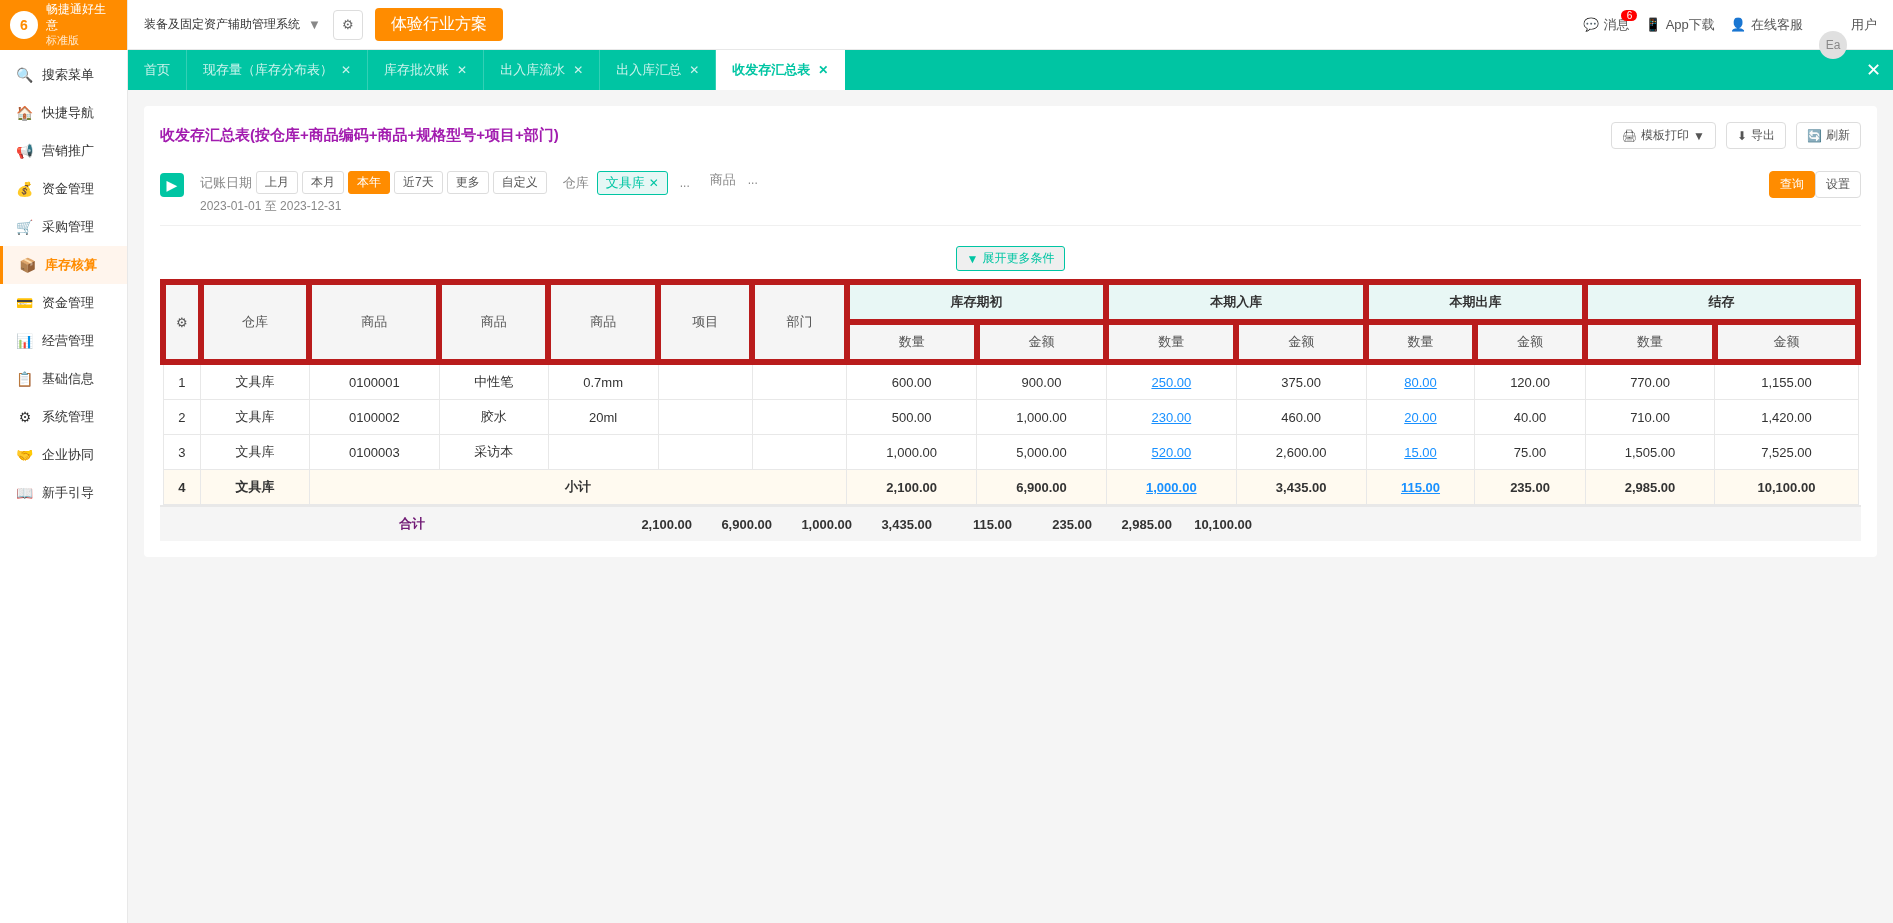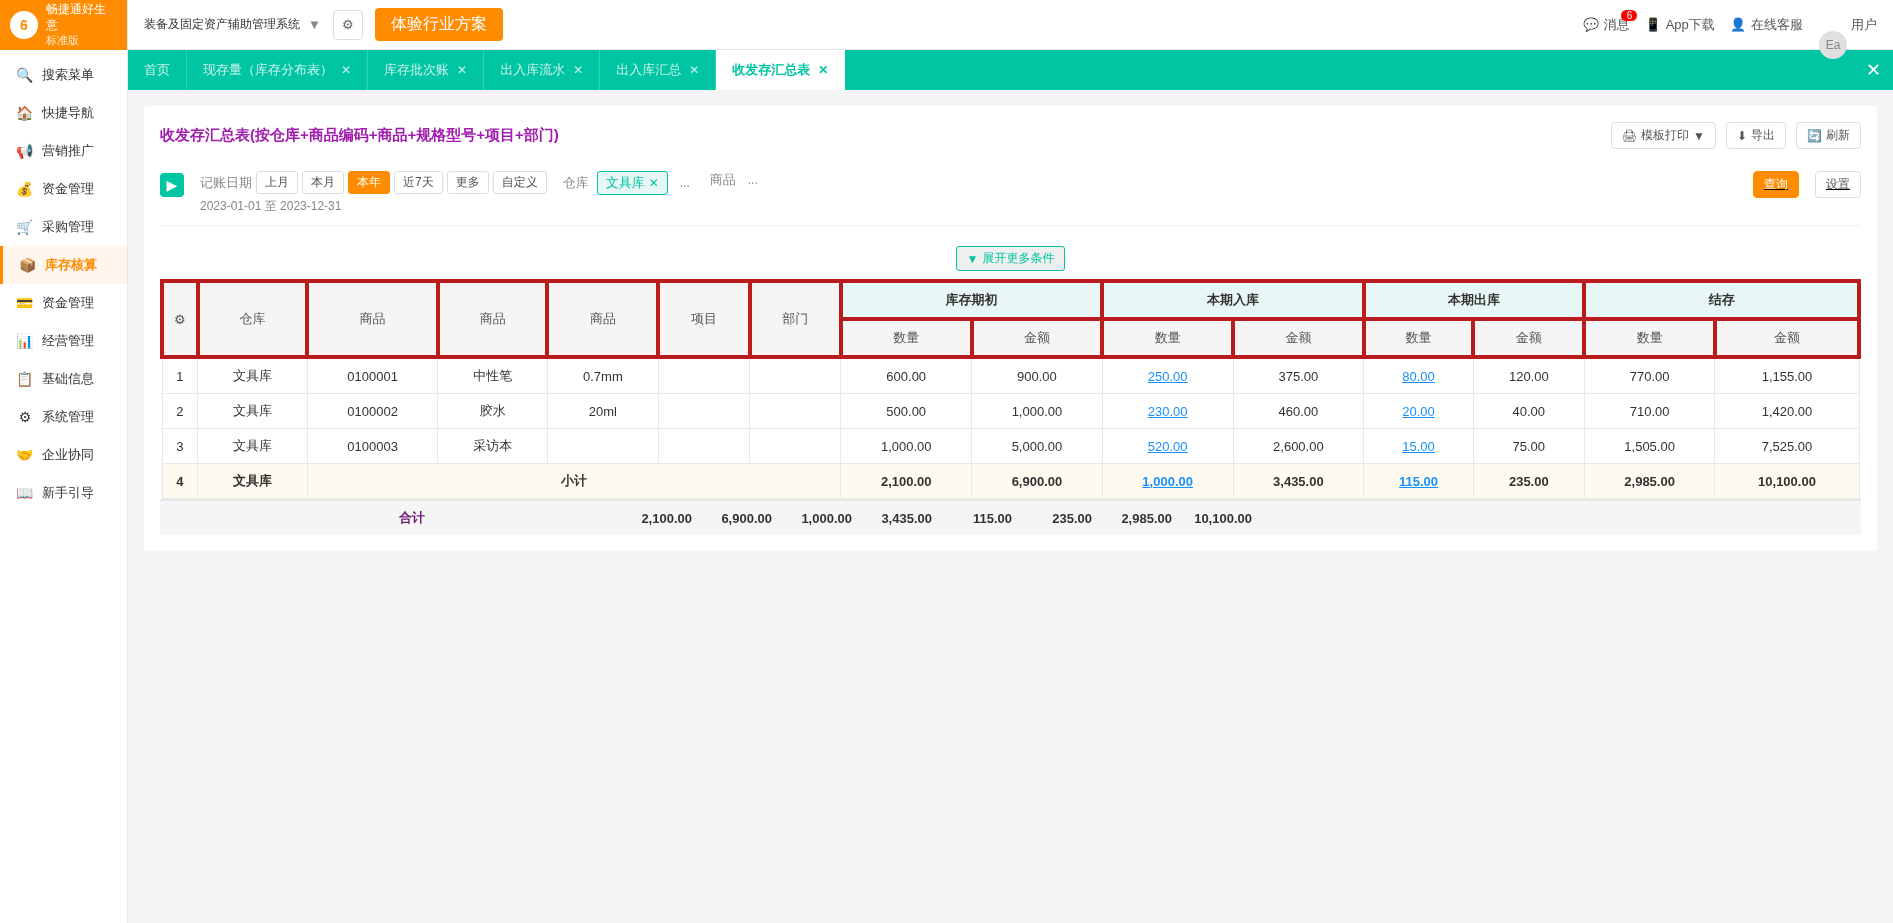--- a/index.html
+++ b/index.html
@@ -108,21 +108,21 @@
     }
     .expand-btn {
       display: flex; align-items: center; gap: 4px; color: #00c5a3; font-size: 12px; cursor: pointer;
       border: 1px solid #00c5a3; border-radius: 3px; padding: 3px 10px; margin: 0 auto;
     }
 
     
     .data-table { width: 100%; border-collapse: collapse; font-size: 13px; }
     .data-table th {
       background: #f5f5f5; color: #555; font-weight: normal; padding: 8px 10px;
-      border: 4px solid #b91c1c; text-align: center; white-space: nowrap;
+      border: 6px solid #b91c1c; text-align: center; white-space: nowrap;
     }
     .data-table th.group-header { background: #e8f7f5; font-weight: bold; color: #333; }
     .data-table td {
       padding: 8px 10px; border: 1px solid #e8e8e8; text-align: center; color: #333;
     }
     .data-table .subtotal-row td { background: #fffaf0; font-weight: bold; }
     .data-table .link-style { color: #1890ff; text-decoration: underline; cursor: pointer; }
 
     
     .table-footer {
@@ -311,21 +311,21 @@
             <span class="warehouse-tag-close">✕</span>
           </div>
           <span class="filter-more-btn">...</span>
         </div>
 
         <div class="filter-group">
           <span class="filter-label">商品</span>
           <span class="filter-more-btn">...</span>
         </div>
 
-        <div style="margin-left:auto;display:flex;gap:16px;align-items:flex-end;text-decoration:underline;">
+        <div style="margin-left:auto;display:flex;gap:0;align-items:flex-end;">
           <button class="action-btn action-btn-primary">查询</button>
           <button class="action-btn">设置</button>
         </div>
       </div>
 
       <div class="expand-row">
         <button class="expand-btn">
           <span>▼</span>
           <span>展开更多条件</span>
         </button>

